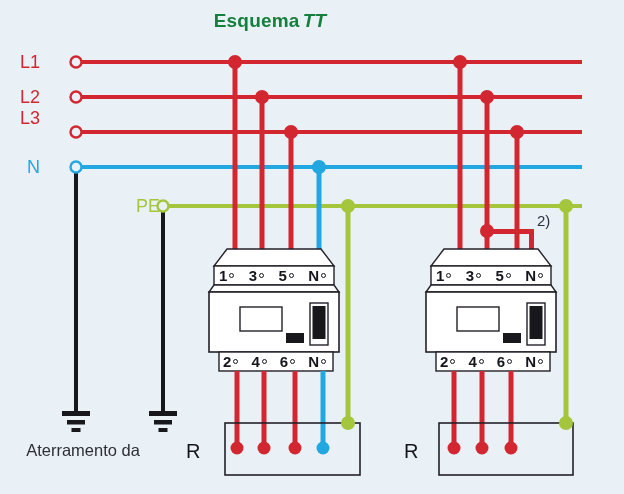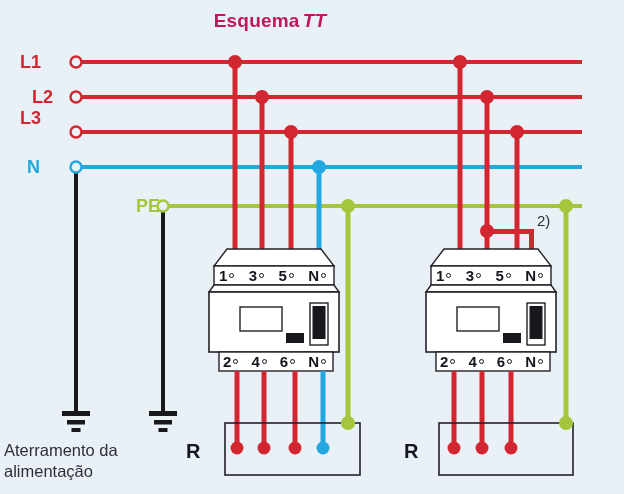--- a/index.html
+++ b/index.html
@@ -21,31 +21,31 @@
   .stage svg{position:absolute;left:0;top:0;}
   
   .s-phase{stroke:var(--phase);} .s-neutral{stroke:var(--neutral);}
   .s-pe{stroke:var(--pe);}      .s-earth{stroke:var(--earth);}
   .s-out{stroke:var(--outline);}
   .f-phase{fill:var(--phase);}  .f-neutral{fill:var(--neutral);}
   .f-pe{fill:var(--pe);}        .f-earth{fill:var(--earth);}
   .f-bg{fill:var(--background);} .f-white{fill:#ffffff;} .f-none{fill:none;}
   .sw4{stroke-width:4;} .sw5{stroke-width:5;} .swd{stroke-width:1.4;} .swb{stroke-width:1.6;} .swc{stroke-width:2.4;}
   
-  .lbl{position:absolute;font-weight:bold;line-height:1;text-align:right;}
+  .lbl{position:absolute;font-weight:normal;line-height:1;text-align:right;}
   .title{position:absolute;left:185px;top:10px;width:170px;text-align:center;
-         font-size:19px;font-weight:bold;letter-spacing:.2px;color:#be185d;}
+         font-size:19px;font-weight:bold;letter-spacing:.2px;color:#15803d;}
   .title .it{font-style:italic;padding-left:3px;}
   .bus-lbl{font-size:18px;}
   .term-row{position:absolute;display:flex;align-items:center;justify-content:space-between;
             font-size:15px;font-weight:600;color:#15151d;box-sizing:border-box;}
   .term{display:inline-flex;align-items:center;}
   .ring{display:inline-block;width:5px;height:5px;border:1.3px solid #15151d;border-radius:50%;
         margin-left:2px;box-sizing:border-box;}
-  .caption{position:absolute;left:4px;top:440px;width:158px;text-align:left;
+  .caption{position:absolute;left:4px;top:440px;width:158px;text-align:center;
            font-size:16.5px;line-height:20.5px;color:#2e2e38;}
   .r-lbl{font-size:20px;color:#15151d;}
   .note{position:absolute;left:537px;top:212px;font-size:15px;color:#2a3142;}
 </style>
 </head>
 <body>
 
 <div class="stage">
 
   <svg width="624" height="494" viewBox="0 0 624 494">
@@ -160,21 +160,21 @@
       <circle cx="511" cy="448" r="6.5" class="f-phase"></circle>
       <circle cx="566" cy="423" r="7" class="f-pe"></circle>
     </g>
   </svg>
 
   <div class="title">
     <span>Esquema</span><span class="it">TT</span>
   </div>
 
   <div class="lbl bus-lbl" style="left:20px;top:53px;color:var(--phase);">L1</div>
-  <div class="lbl bus-lbl" style="left:32px;top:88px;color:var(--phase);">L2</div>
+  <div class="lbl bus-lbl" style="left:20px;top:88px;color:var(--phase);">L2</div>
   <div class="lbl bus-lbl" style="left:20px;top:109px;color:var(--phase);">L3</div>
   <div class="lbl bus-lbl" style="left:27px;top:158px;color:var(--neutral);">N</div>
   <div class="lbl bus-lbl" style="left:136px;top:197px;color:var(--pe);">PE</div>
 
   <div class="term-row" style="left:214px;top:266px;width:120px;height:19px;padding:0 8px 0 5px;">
     <span class="term">
         <span>1</span>
         <i class="ring"></i>
       </span>
     <span class="term">
@@ -244,16 +244,15 @@
         <span>N</span>
         <i class="ring"></i>
       </span>
   </div>
 
   <div class="lbl r-lbl" style="left:186px;top:441px;">R</div>
   <div class="lbl r-lbl" style="left:404px;top:441px;">R</div>
   <div class="note">2)</div>
   <div class="caption">
     <div>Aterramento da</div>
-    <div>alimentação</div>
   </div>
 
 </div>
 
 </body></html>

